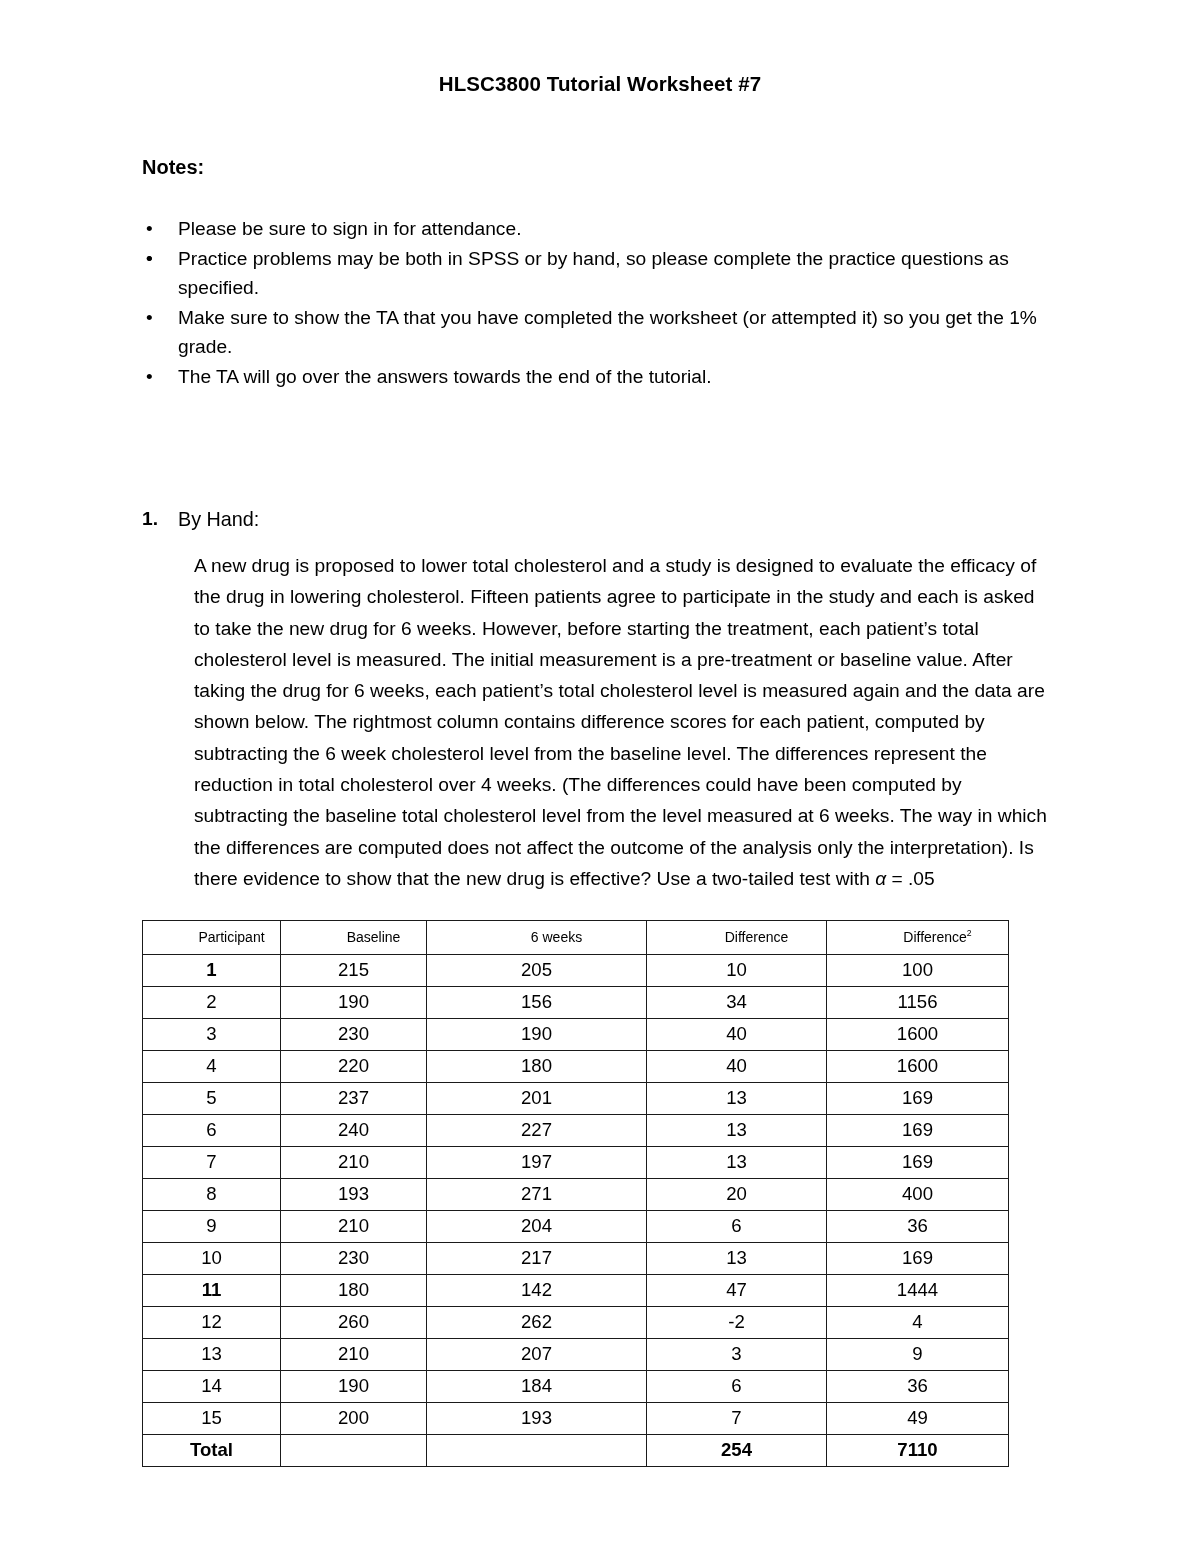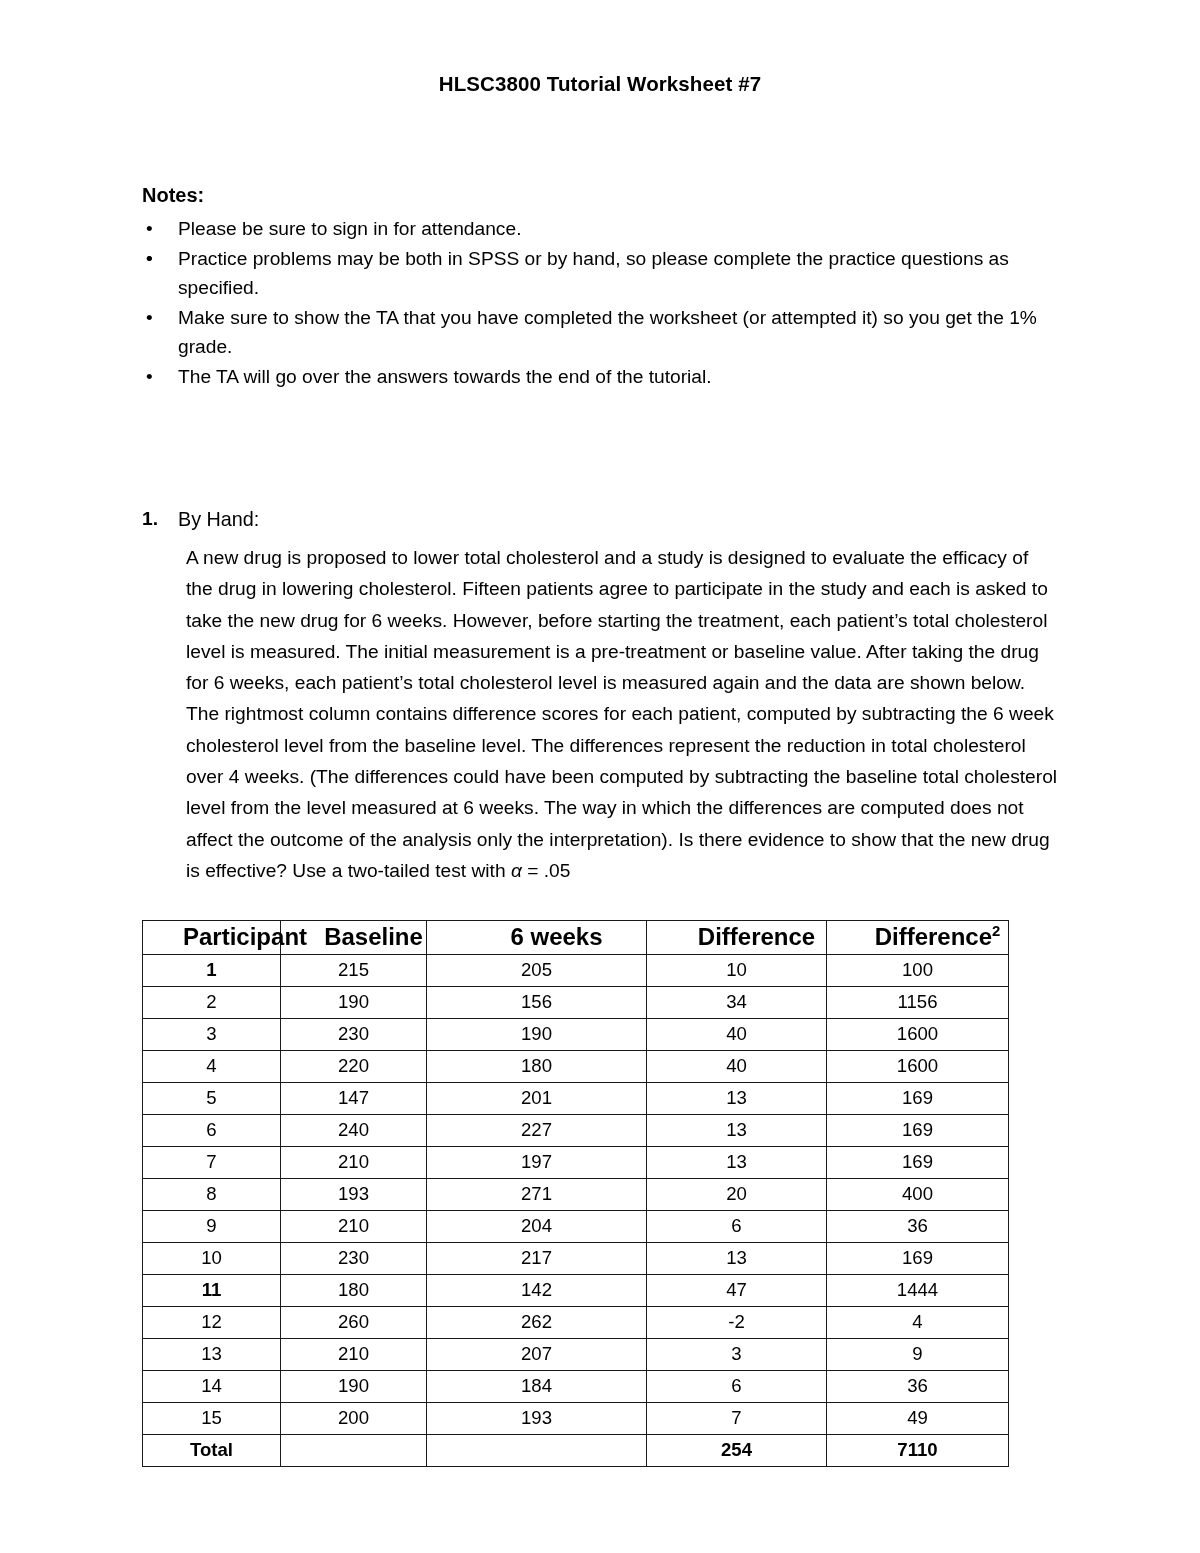--- a/index.html
+++ b/index.html
@@ -30,21 +30,21 @@
     left: 0;
     width: 1200px;
     text-align: center;
     font-size: 20.5px;
     font-weight: bold;
     letter-spacing: 0.1px;
   }
 
   .notes-heading {
     position: absolute;
-    top: 184px;
+    top: 156px;
     left: 142px;
     font-size: 20px;
     font-weight: bold;
   }
 
   .notes-list {
     position: absolute;
     top: 214px;
     left: 142px;
     width: 920px;
@@ -86,21 +86,21 @@
   }
   .sub-heading {
     font-size: 19.8px;
     font-weight: normal;
     line-height: 30px;
   }
   .body-para {
     font-size: 19.2px;
     line-height: 31.3px;
     text-align: left;
-    margin: 8px;
+    margin: 16px;
   }
   .alpha {
     font-style: italic;
   }
 
   .data-table {
     position: absolute;
     top: 920px;
     left: 142px;
     width: 866px;
@@ -110,22 +110,22 @@
   .data-table td, .data-table th {
     border: 1.6px solid #1a1a1a;
     text-align: center;
     font-size: 18.6px;
     font-weight: normal;
     padding: 2px 0 3px 0;
     height: 26px;
     line-height: 24px;
   }
   .data-table thead th {
-    font-weight: bold;
-    font-size: 24px;
+    font-weight: normal;
+    font-size: 14px;
     height: 28px;
     padding-left: 40px;
   }
   .data-table td.bold-cell, .data-table th.bold-cell {
     font-weight: bold;
   }
   .data-table col.c-participant { width: 138px; }
   .data-table col.c-baseline    { width: 146px; }
   .data-table col.c-sixweeks    { width: 220px; }
   .data-table col.c-difference  { width: 180px; }
@@ -199,21 +199,21 @@
         </tr>
         <tr>
           <td>4</td>
           <td>220</td>
           <td>180</td>
           <td>40</td>
           <td>1600</td>
         </tr>
         <tr>
           <td>5</td>
-          <td>147</td>
+          <td>237</td>
           <td>201</td>
           <td>13</td>
           <td>169</td>
         </tr>
         <tr>
           <td>6</td>
           <td>240</td>
           <td>227</td>
           <td>13</td>
           <td>169</td>

